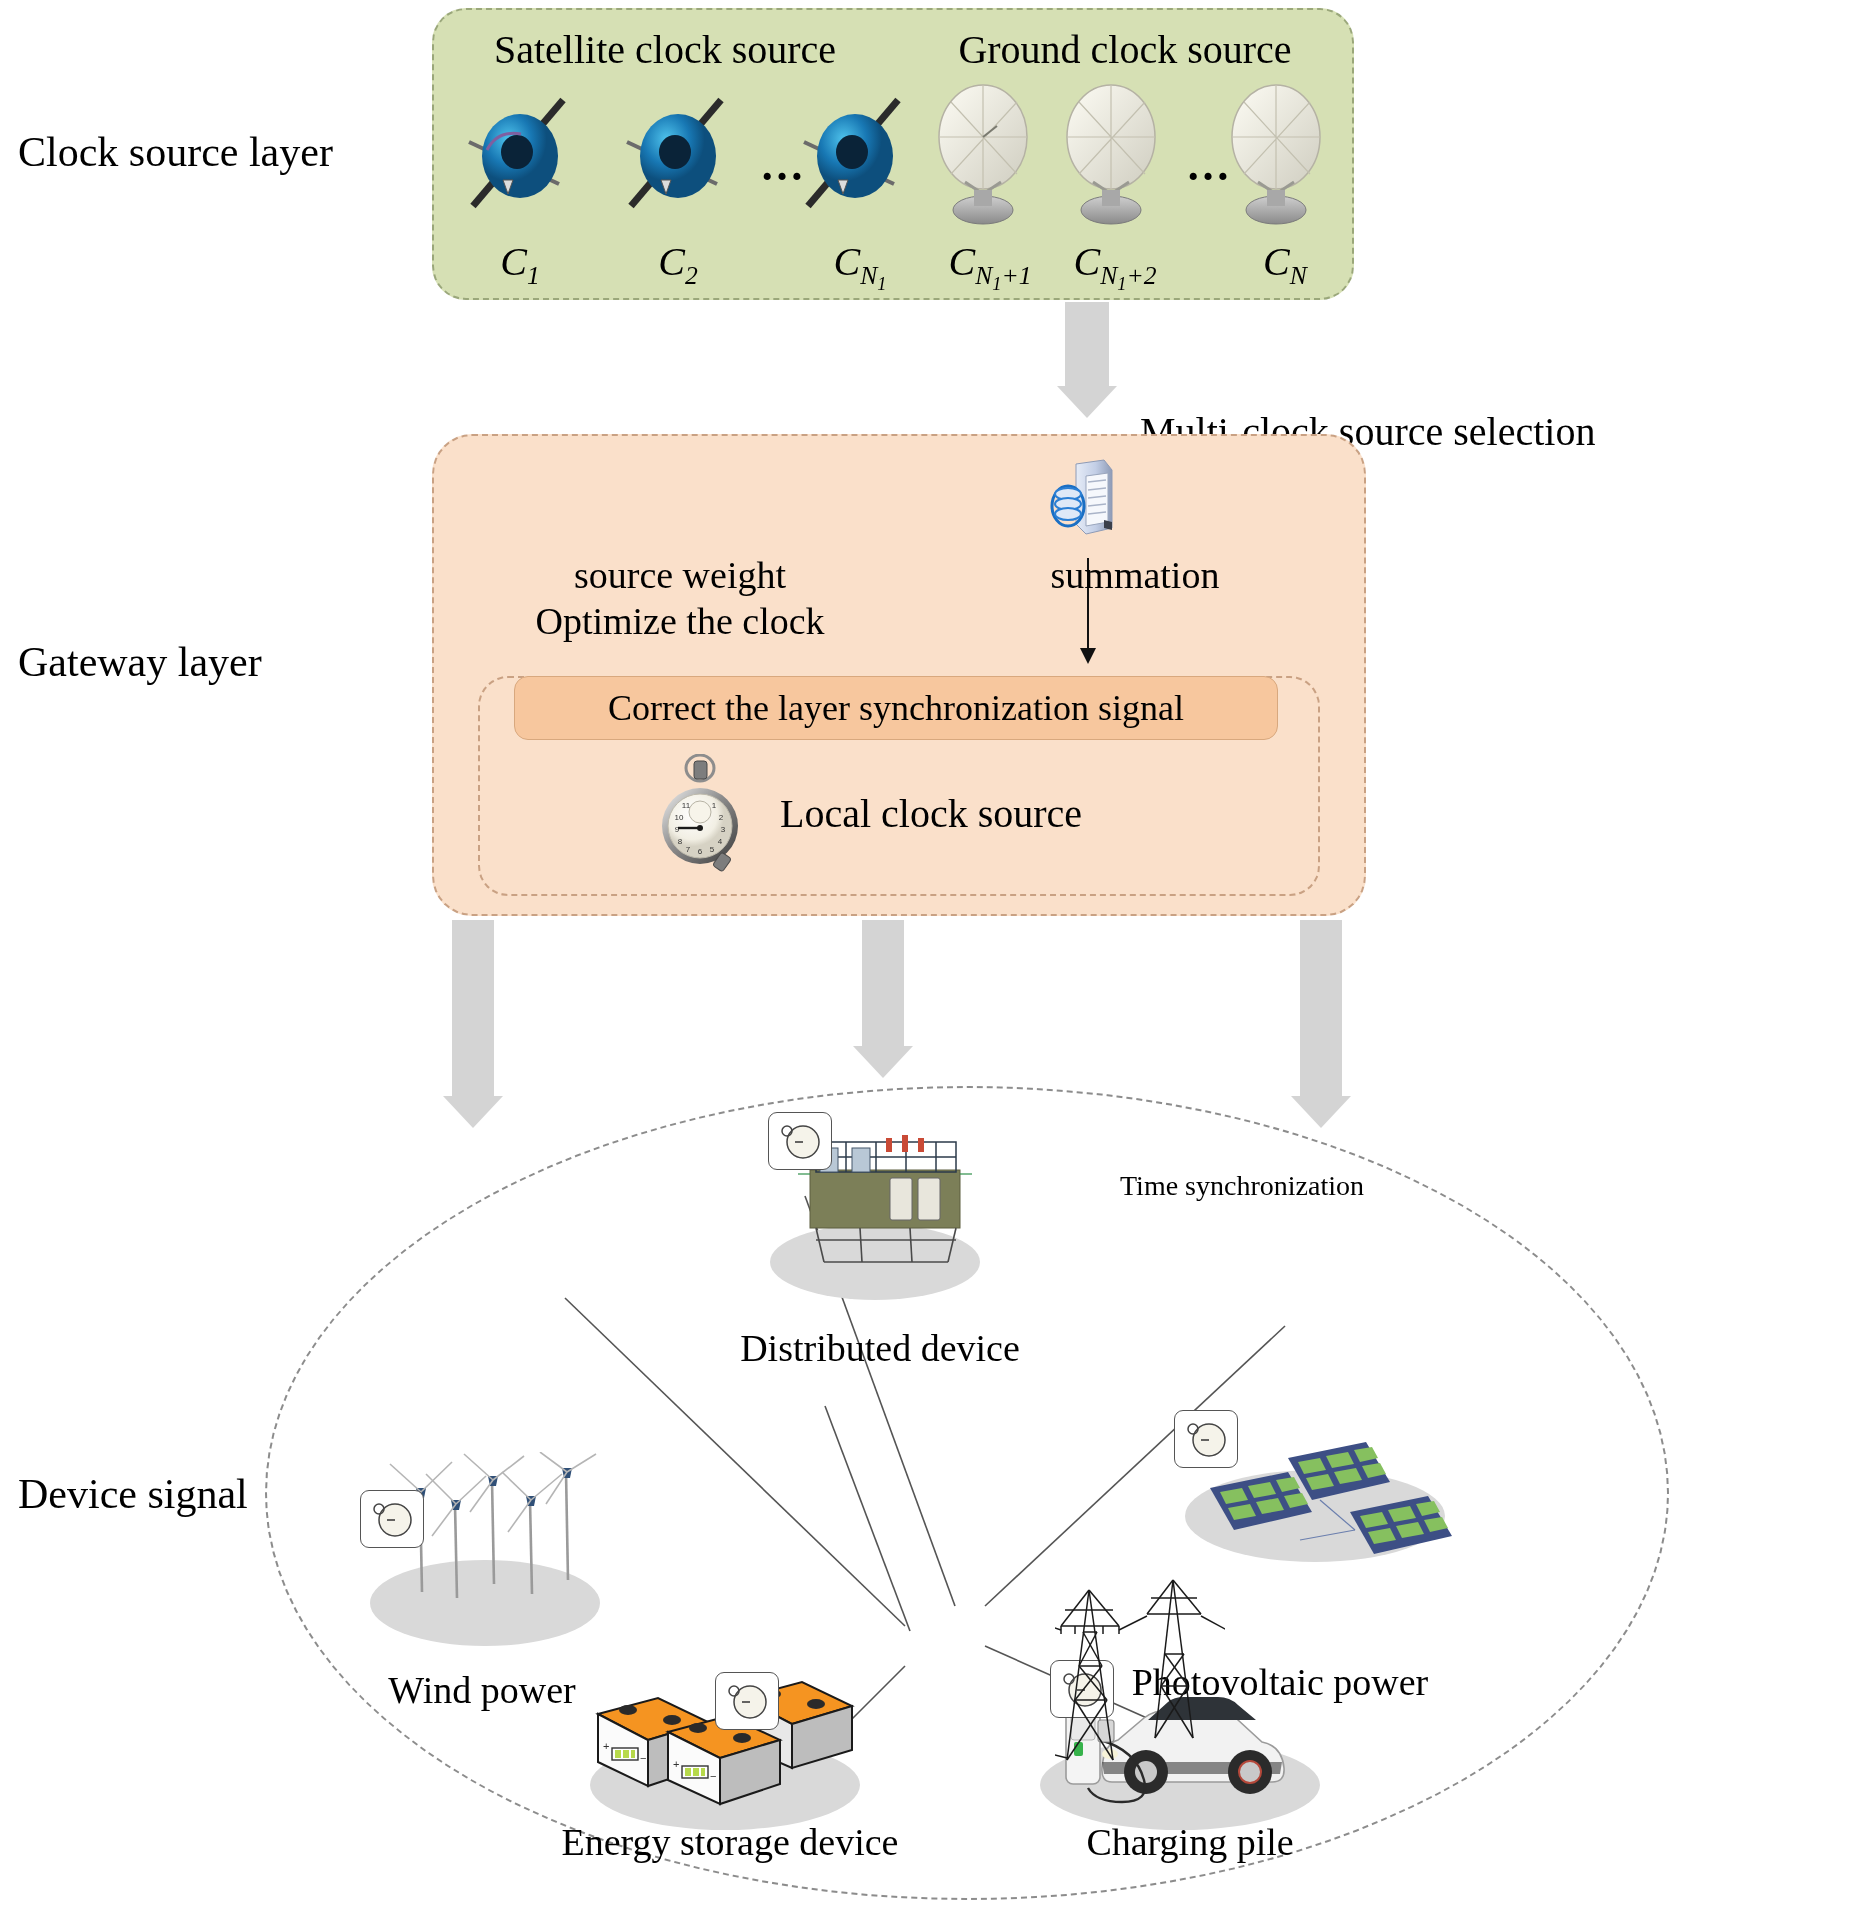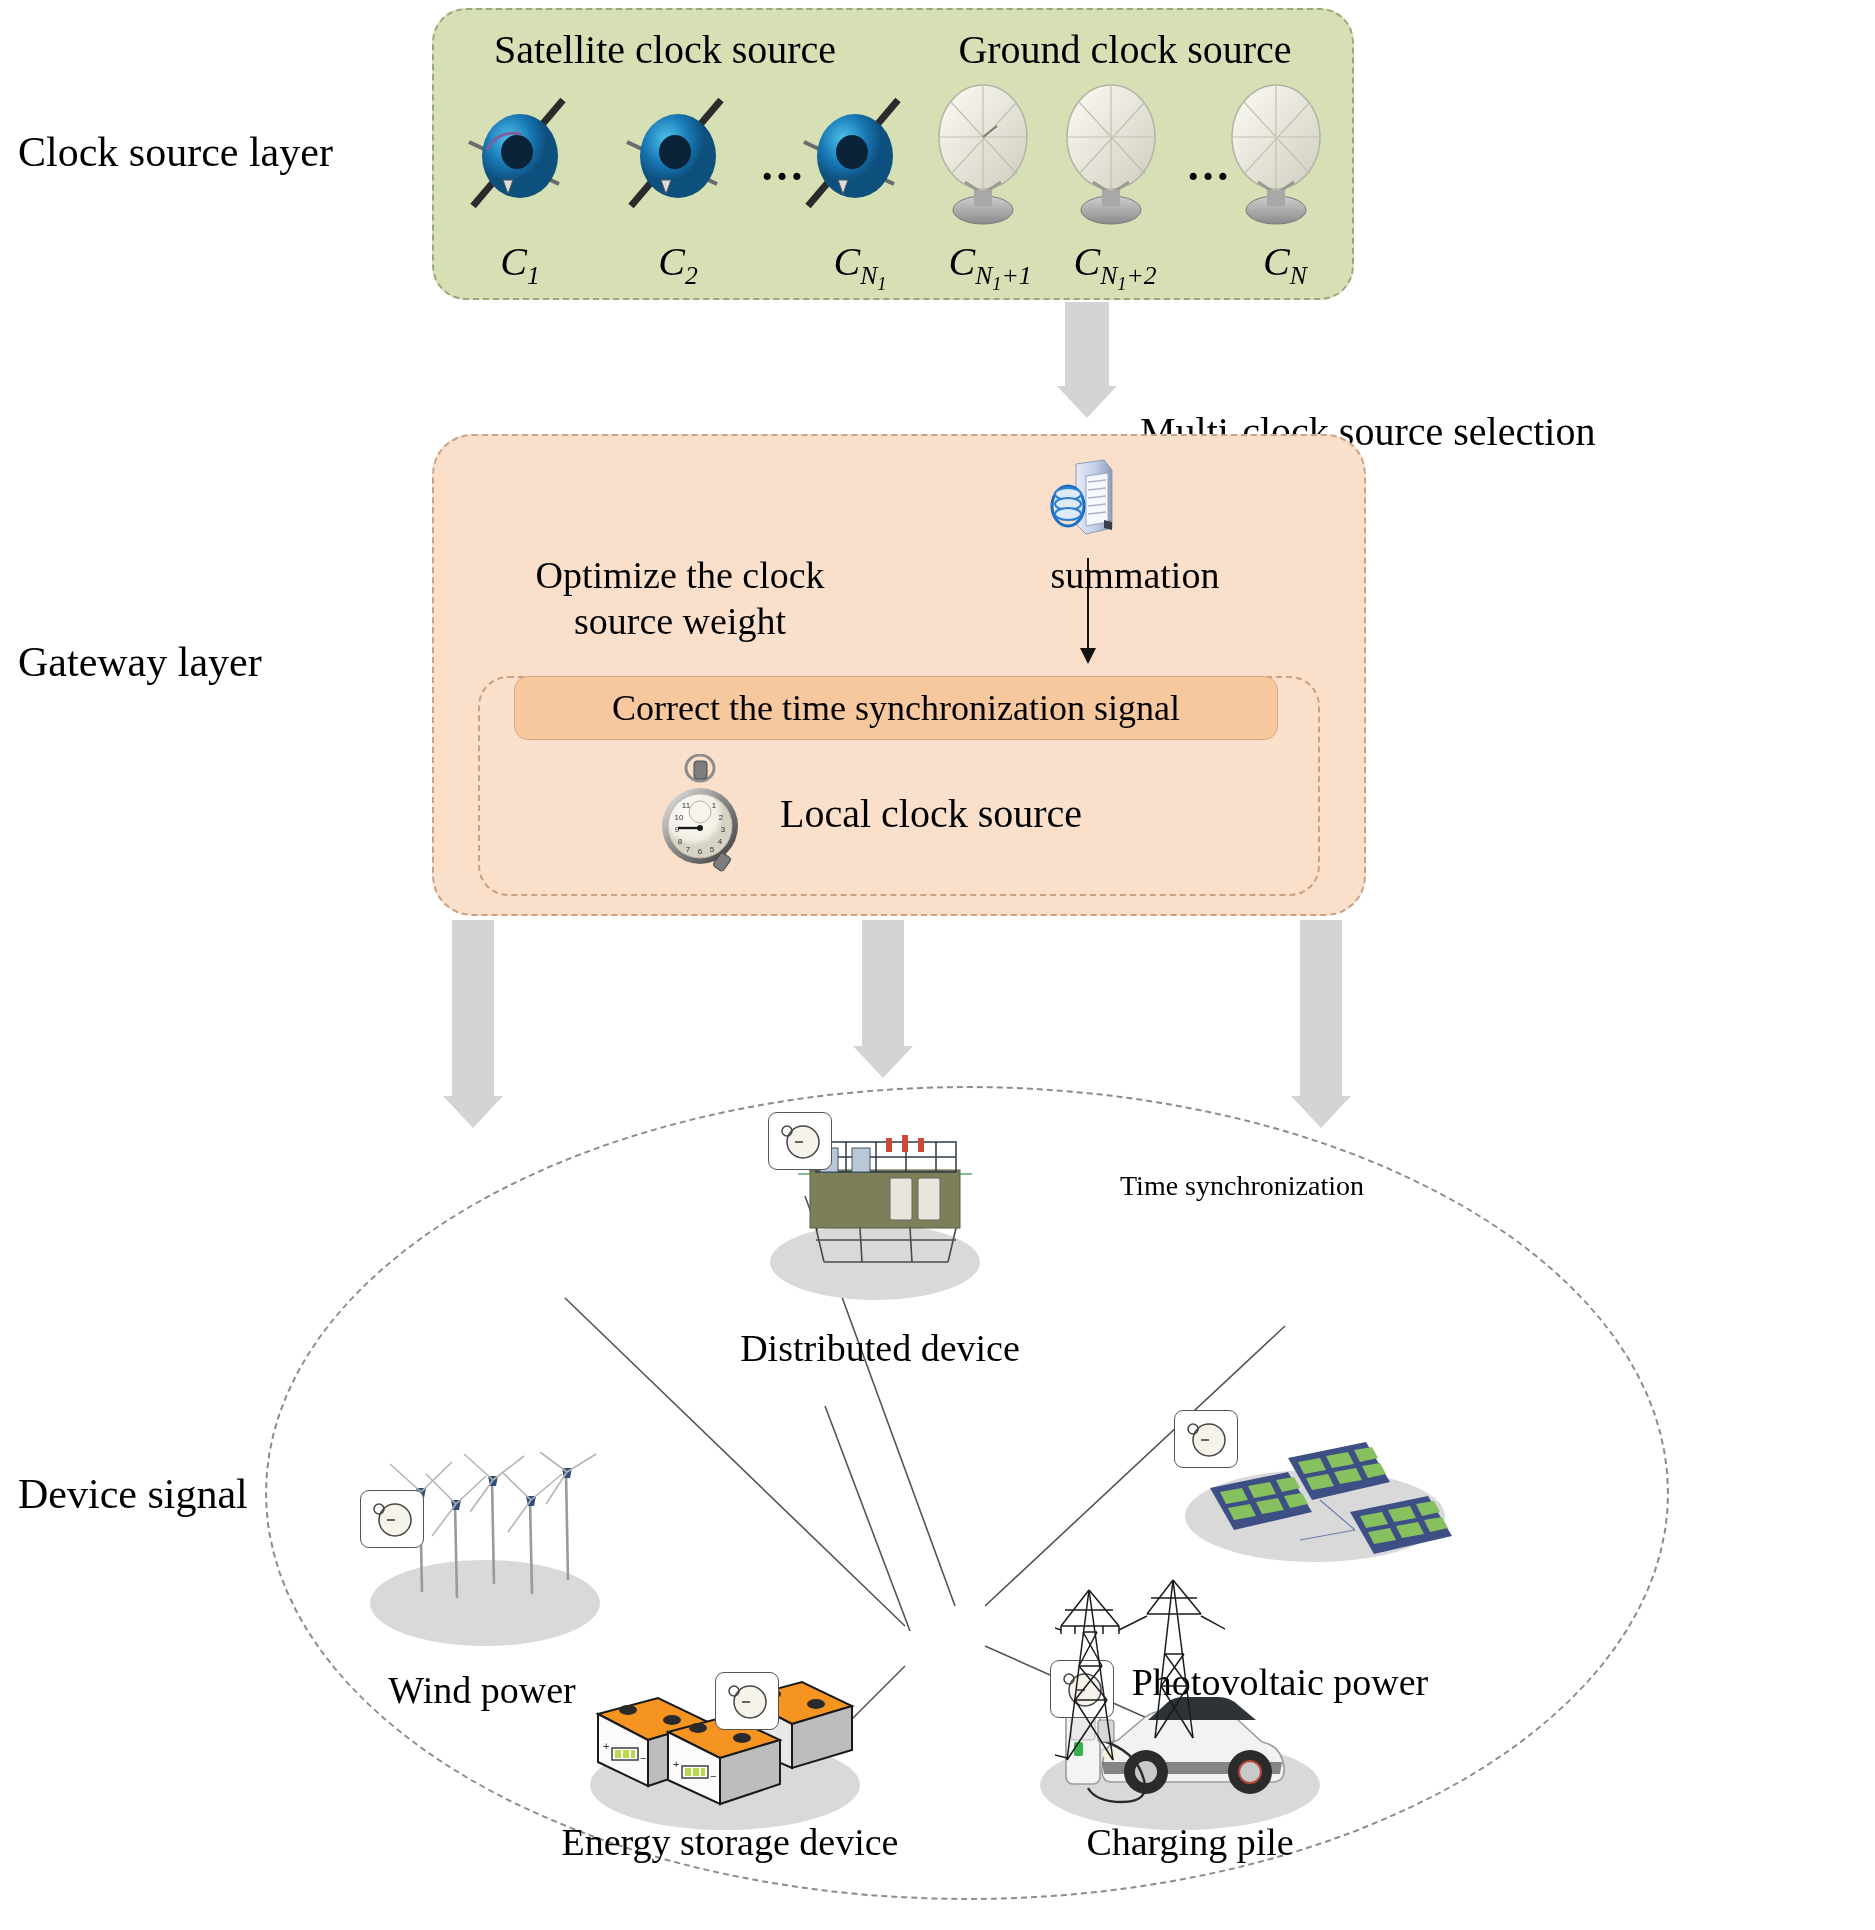--- a/index.html
+++ b/index.html
@@ -186,29 +186,29 @@
     <ellipse cx="26" cy="56" rx="13" ry="6"></ellipse>
   </g>
 </svg>
 
 <div class="abs" style="left:1087px;top:558px;width:2px;height:94px;background:#111;"></div>
 <svg class="abs" style="left:1075px;top:636px;" width="26" height="28" viewBox="0 0 26 28">
   <polygon points="13,28 5,12 21,12" fill="#111"></polygon>
 </svg>
 
 <div class="abs gw-text" style="left:490px;top:552px;width:380px;">
+  <div>source weight</div>
   <div>Optimize the clock</div>
-  <div>source weight</div>
 </div>
 <div class="abs gw-text" style="left:925px;top:552px;width:420px;">
   <div>summation</div>
 </div>
 
 <div class="abs" id="correct-signal-box">
-  <span>Correct the time synchronization signal</span>
+  <span>Correct the layer synchronization signal</span>
 </div>
 
 <svg class="abs" style="left:650px;top:754px;" width="100" height="120" viewBox="0 0 100 120">
   <defs>
       <radialGradient id="swg" cx="38%" cy="32%">
         <stop offset="0%" stop-color="#ffffff"></stop>
         <stop offset="78%" stop-color="#f2efe4"></stop>
         <stop offset="100%" stop-color="#d6d2c4"></stop>
       </radialGradient>
   <linearGradient id="bez" x1="0" y1="0" x2="1" y2="1">

